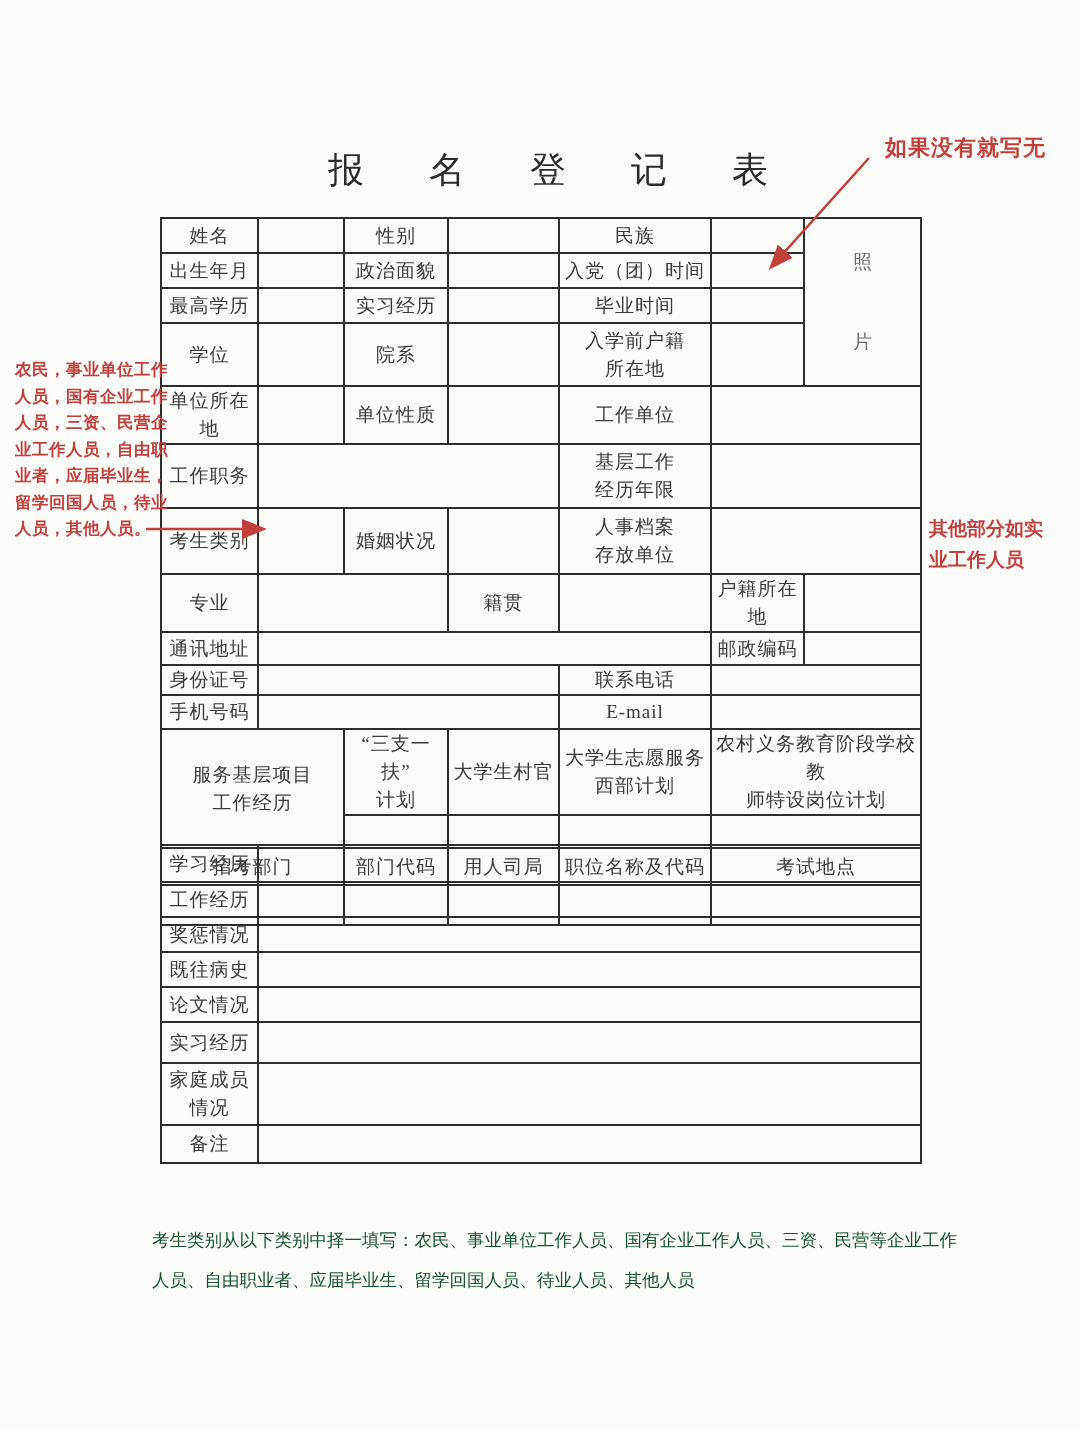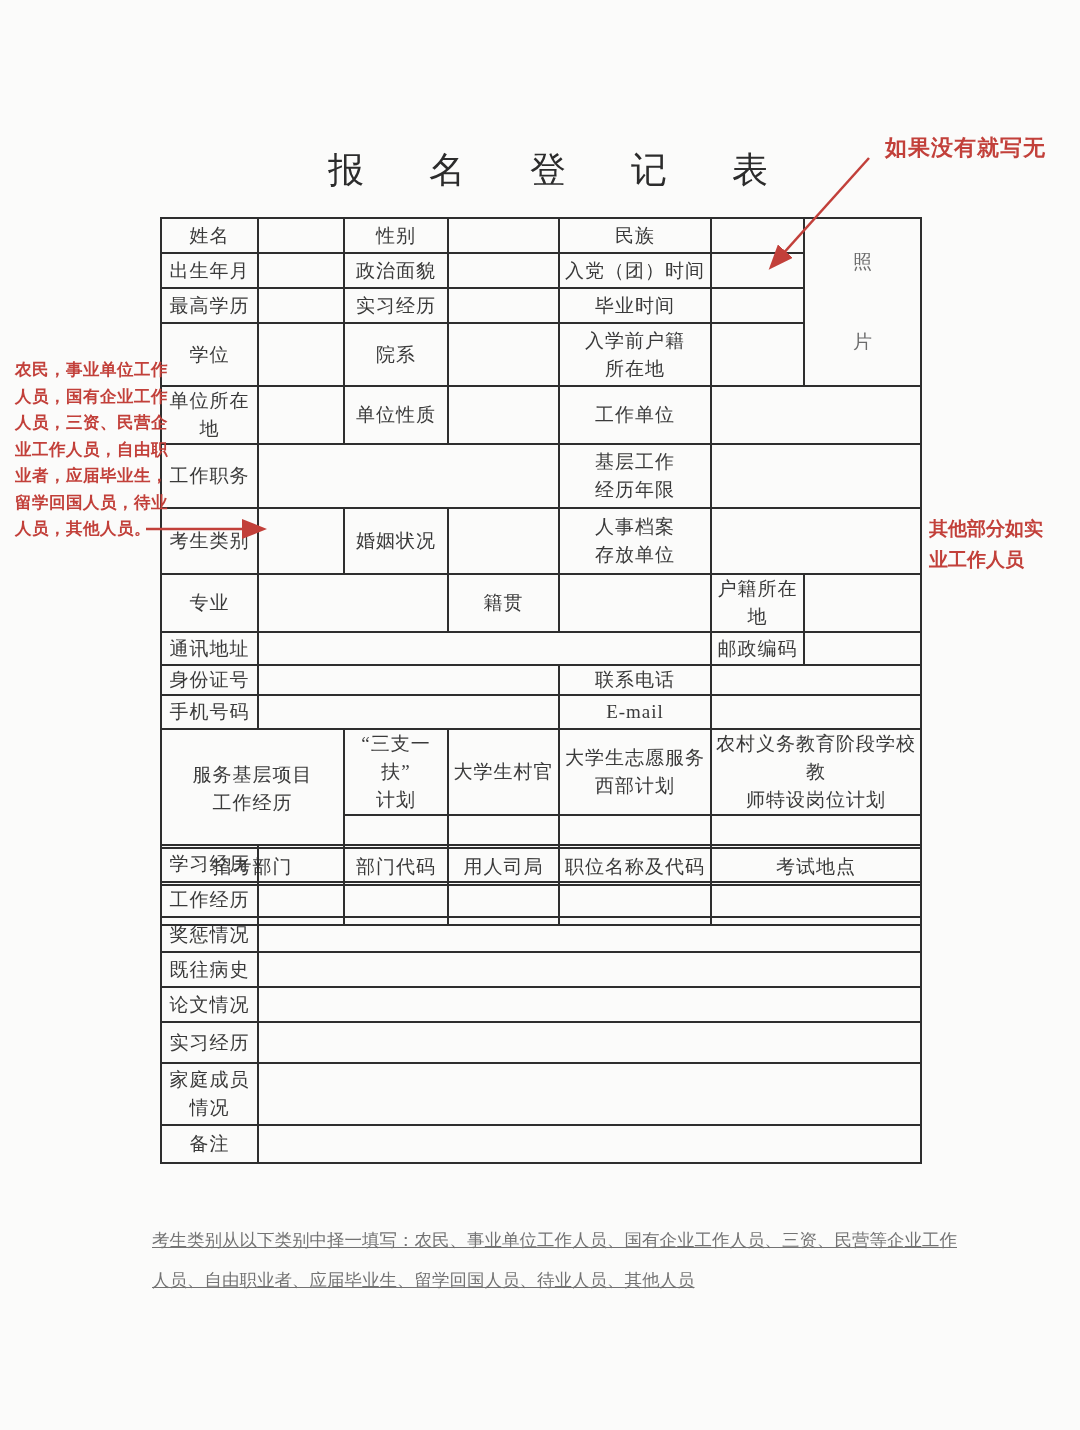--- a/index.html
+++ b/index.html
@@ -86,23 +86,22 @@
     font-size:19px;
     line-height:31px;
     white-space:nowrap;
   }
   .footer-note{
     position:absolute;
     left:152px;top:1220px;
     width:820px;
     font-size:17.5px;
     line-height:40px;
-    color:#737373;
+    color:#14532d;
     letter-spacing:0px;
-    text-decoration:underline;
   }
   .footer-note div{white-space:nowrap;}
   svg.arrows{
     position:absolute;
     left:0;top:0;
     pointer-events:none;
   }
 </style>
 </head>
 <body>

